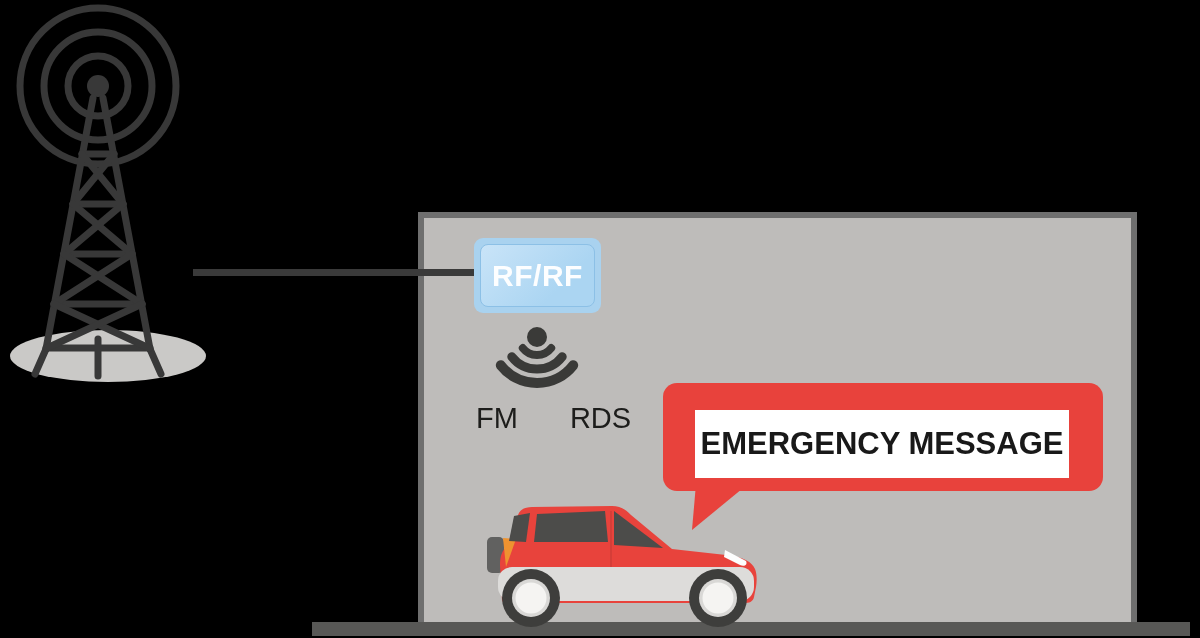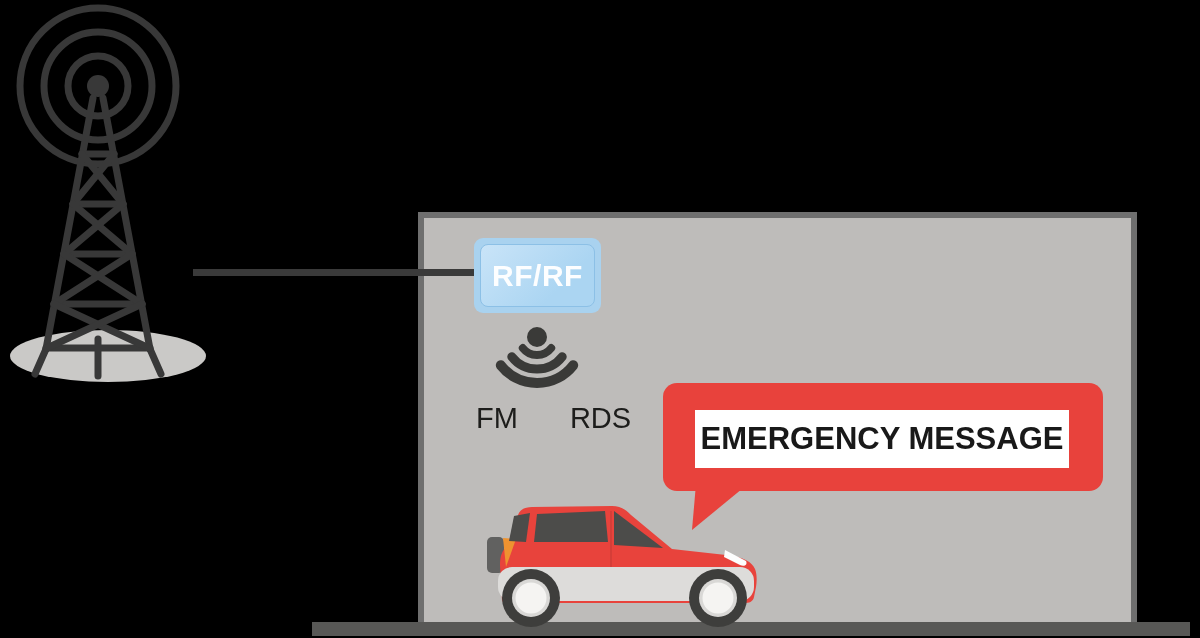--- a/index.html
+++ b/index.html
@@ -40,21 +40,21 @@
     font-size:29px;font-weight:500;color:#1d1d1b;line-height:1;
   }
 
   
   .bubble{
     left:663px;top:383px;width:440px;height:108px;background:#e8423c;
     border-radius:14px;z-index:4;
   }
   .bubble-tail{left:688px;top:484px;width:60px;height:48px;z-index:3;}
   .message-box{
-    position:absolute;left:32px;top:27px;width:374px;height:58px;background:#ffffff;
+    position:absolute;left:32px;top:27px;width:374px;height:68px;background:#ffffff;
     display:flex;align-items:center;justify-content:center;
     font-size:31px;font-weight:700;color:#191919;letter-spacing:0;
     white-space:nowrap;
   }
 
   .tower-svg{left:8px;top:4px;z-index:2;}
   .signal-svg{left:489px;top:326px;z-index:4;}
   .car-svg{left:484px;top:503px;z-index:4;}
 </style>
 </head>

